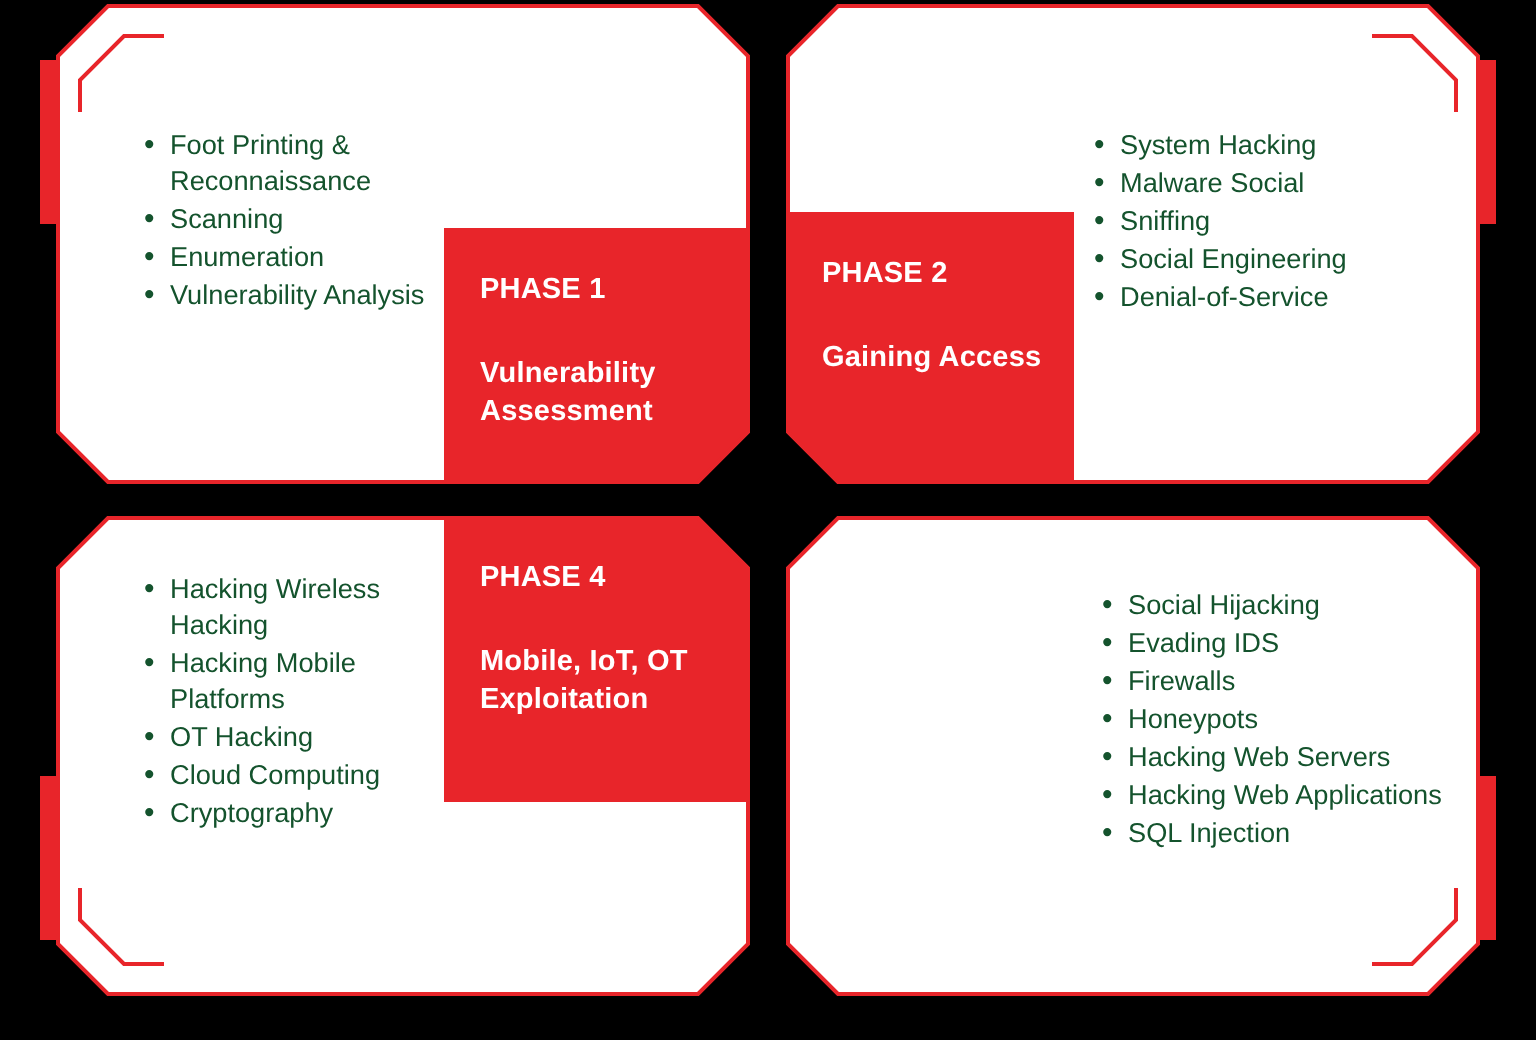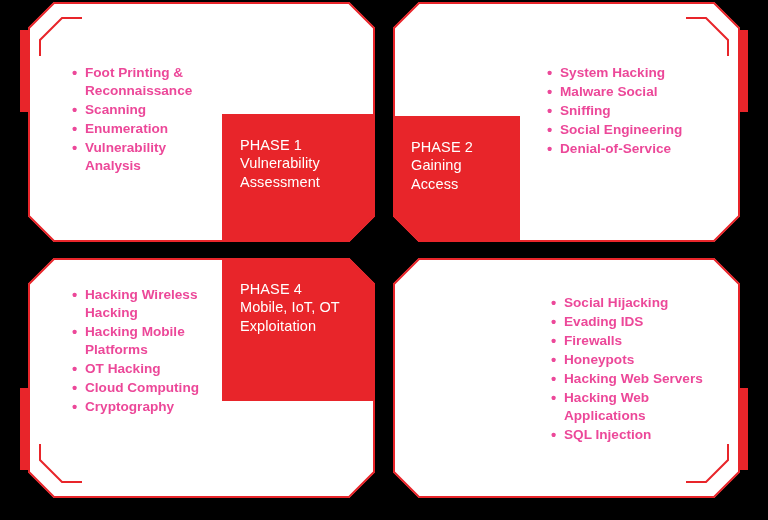--- a/index.html
+++ b/index.html
@@ -83,43 +83,44 @@
   .phase-block {
     position: absolute;
     background: #E8252A;
     z-index: 2;
     color: #FFFFFF;
     box-sizing: border-box;
     padding: 22px 16px 14px 18px;
   }
   .phase-title,
   .phase-sub {
-    font-weight: normal;
+    font-weight: bold;
     font-size: 14.5px;
     line-height: 1.26;
     letter-spacing: 0.1px;
+    margin-top: 24px;
   }
   .phase-sub { display: block; }
 
   
   .tl .phase-block { left: 194px; top: 112px; right: 0;   bottom: 0;   }
-  .tr .phase-block { left: 0;     top: 114px; width: 127px; bottom: 0; }
+  .tr .phase-block { left: 0;     top: 104px; width: 144px; bottom: 0; }
   .bl .phase-block { left: 194px; top: 0;     right: 0;   height: 143px; }
   .br .phase-block { left: 0;     top: 0;     width: 144px; height: 143px; }
 
   
   .topic-list {
     position: absolute;
     z-index: 2;
     margin: 0;
     padding: 0;
     list-style: none;
-    color: #ec4899;
+    color: #14532d;
     font-size: 13.6px;
-    font-weight: bold;
+    font-weight: normal;
     line-height: 1.32;
   }
   .topic-list li {
     position: relative;
     padding-left: 13px;
     margin-bottom: 1px;
   }
   .topic-list li::before {
     content: "\2022";
     position: absolute;

